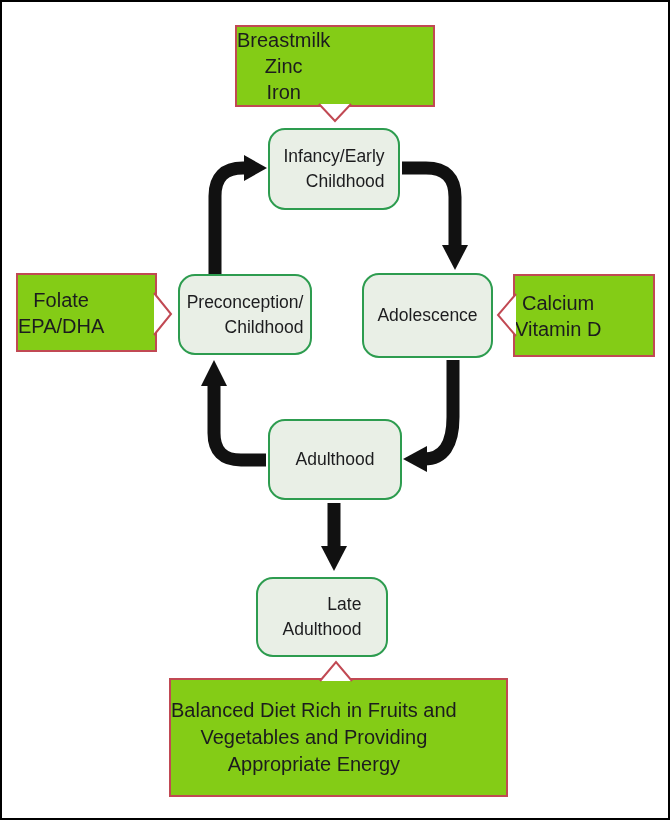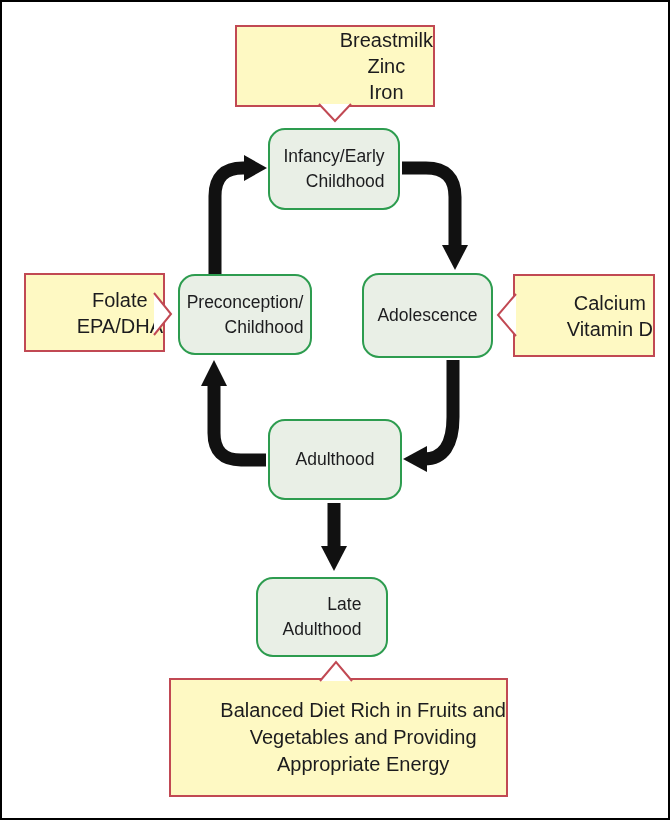--- a/index.html
+++ b/index.html
@@ -26,42 +26,42 @@
     align-items: center;
     justify-content: center;
     text-align: right;
     color: var(--text, #1c1c1e);
     font-size: 17.5px;
     line-height: 25px;
   }
   .callout {
     position: absolute;
     box-sizing: border-box;
-    background: #fef9c3;
+    background: #84cc16;
     border: 2px solid var(--callout-border, #c14953);
     display: flex;
     align-items: center;
-    justify-content: flex-end;
+    justify-content: flex-start;
     text-align: center;
     color: var(--text, #1c1c1e);
     font-size: 20px;
     line-height: 26px;
   }
   .label { white-space: pre-line; }
 
   
   .node-infancy        { left: 268px; top: 128px; width: 132px; height: 82px; }
   .node-preconception  { left: 178px; top: 274px; width: 134px; height: 81px; }
   .node-adolescence    { left: 362px; top: 273px; width: 131px; height: 85px; }
   .node-adulthood      { left: 268px; top: 419px; width: 134px; height: 81px; }
   .node-late-adulthood { left: 256px; top: 577px; width: 132px; height: 80px; }
 
   
   .callout-top    { left: 235px; top: 25px;  width: 200px; height: 82px; }
-  .callout-left   { left: 16px;  top: 273px; width: 141px; height: 79px; margin-left: 8px; }
+  .callout-left   { left: 16px;  top: 273px; width: 141px; height: 79px; }
   .callout-right  { left: 513px; top: 274px; width: 142px; height: 83px; }
   .callout-bottom { left: 169px; top: 678px; width: 339px; height: 119px; line-height: 27px; }
 
   .overlay {
     position: absolute;
     left: 0; top: 0;
     width: 670px;
     height: 820px;
     pointer-events: none;
   }

